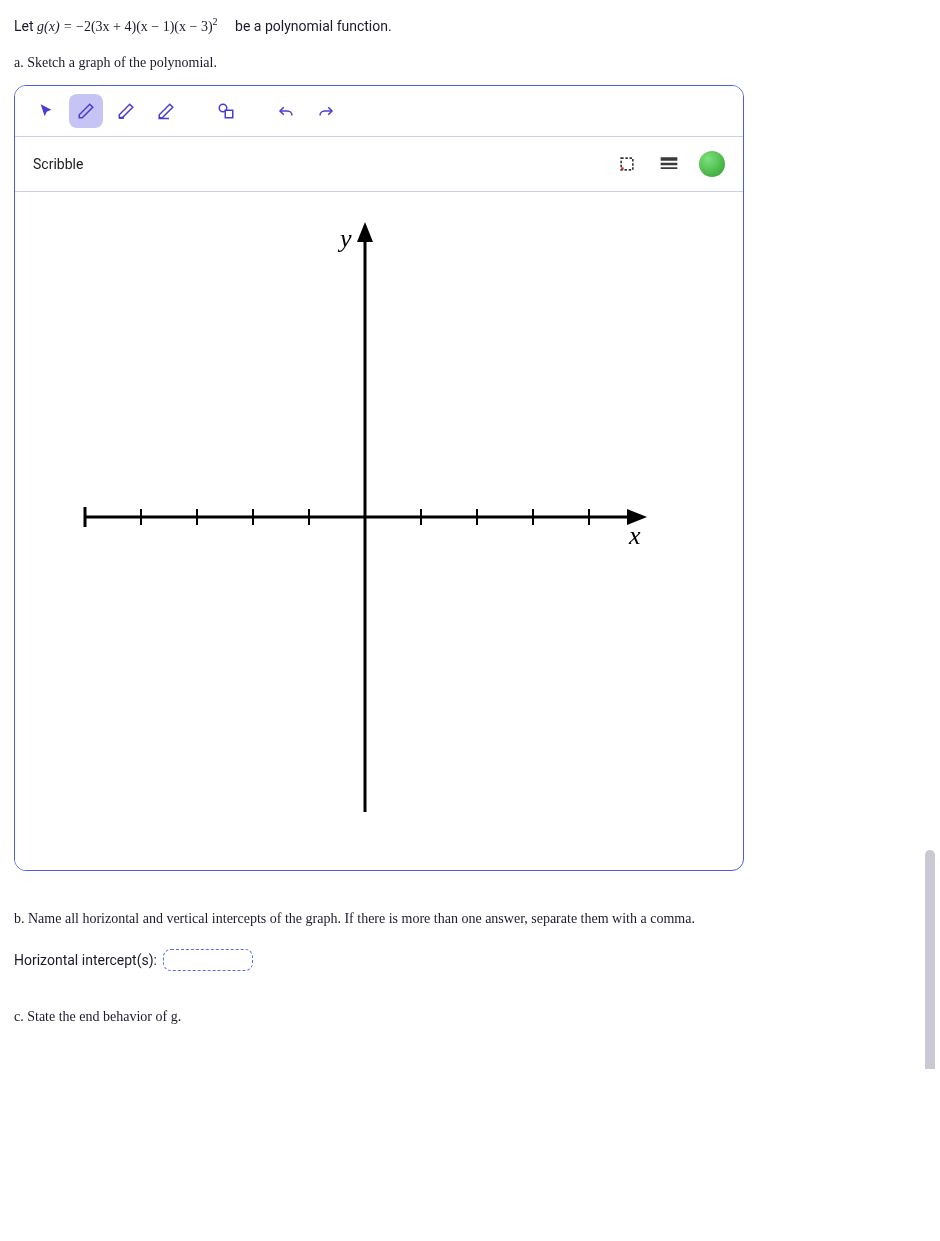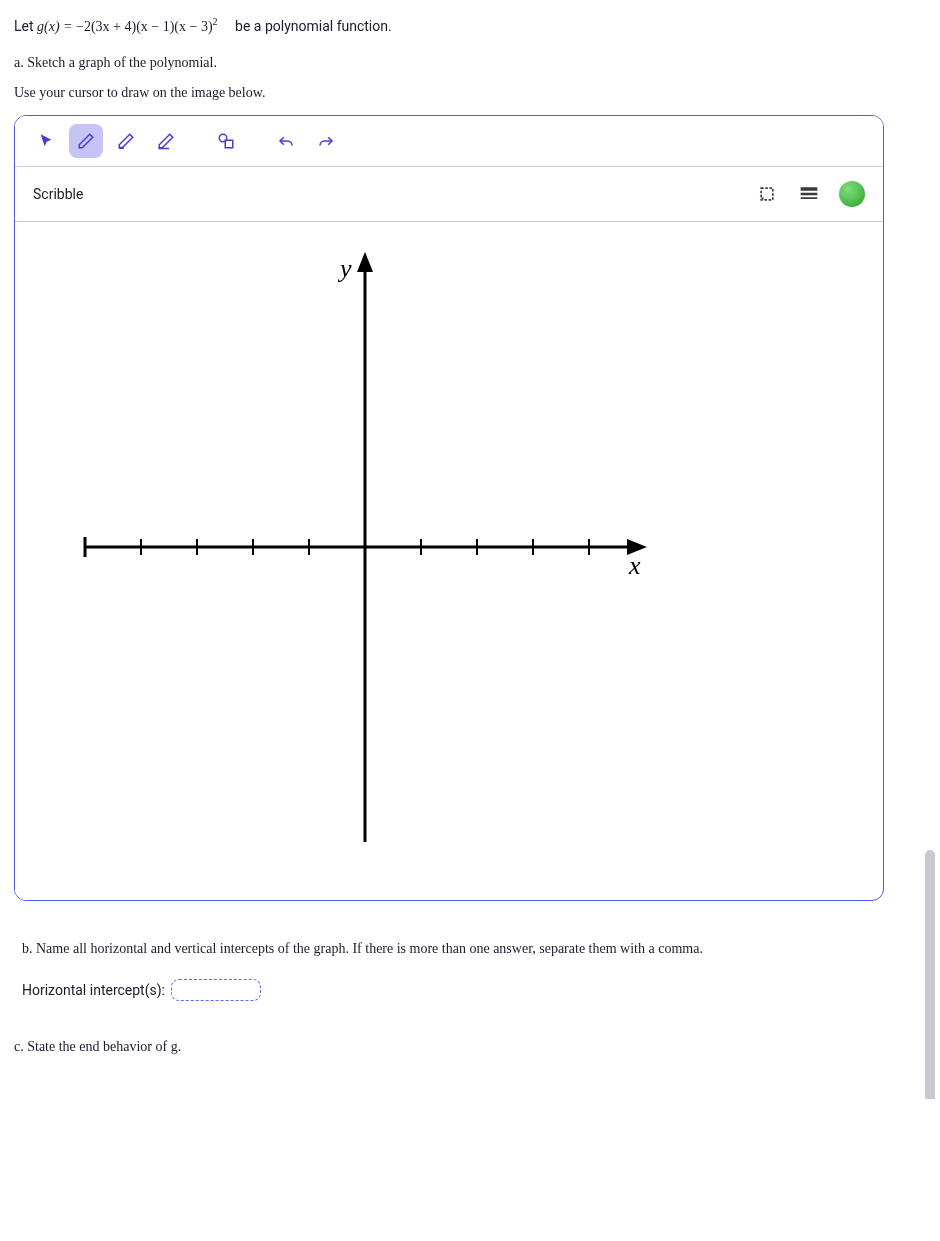--- a/index.html
+++ b/index.html
@@ -16,21 +16,21 @@
   .prompt-line .math { font-family: "Times New Roman", serif; font-style: italic; }
   .math .n { font-style: normal; margin-top: 31px; }
   .sup { font-size: 0.72em; vertical-align: super; font-style: normal; }
   .instr { margin-bottom: 14px; font-family: Liberation Serif, serif; }
 
   .whiteboard {
     border: 1px solid #4a5de0;
     border-radius: 12px;
     overflow: hidden;
     margin-top: 14px;
-    width: 870px;
+    width: 730px;
   }
   .wb-toolbar {
     display: flex; align-items: center;
     padding: 8px 14px;
     border-bottom: 1px solid #c9cde8;
     gap: 6px;
     background: #fff;
   }
   .tool-btn {
     width: 34px; height: 34px;
@@ -50,21 +50,21 @@
   }
   .wb-sub-right { display: flex; gap: 18px; align-items: center; }
   .wb-sub-right .icn { width: 24px; height: 24px; display:flex; align-items:center; justify-content:center; cursor:pointer;}
   .wb-canvas {
     height: 678px;
     position: relative;
     background: #fff;
     width: 680px;
   }
 
-  .part-b { margin-top: 40px; margin-left: 8px; }
+  .part-b { margin-top: 40px; }
   .field-row { margin-top: 22px; display:flex; align-items:center; gap: 6px; }
   .dashed-input {
     border: 1px dashed #5a6bf0;
     border-radius: 8px;
     width: 90px; height: 22px;
     display: inline-block;
   }
   .part-c { margin-top: 38px; }
 
   .scroll-rail {
@@ -87,21 +87,20 @@
   <div class="prompt-line">
     <span>Let </span>
     <span class="math">
       <span>g(x) = </span><span class="n">−2(3x + 4)(x − 1)(x − 3)</span><span class="sup">2</span>
     </span>
     &nbsp;&nbsp;&nbsp;
     <span>be a polynomial function.</span>
   </div>
 
   <div class="instr">a. Sketch a graph of the polynomial.</div>
-  <div class="instr">Use your cursor to draw on the image below.</div>
 
   <div class="whiteboard">
     <div class="wb-toolbar">
       <div class="tool-btn">
         <svg width="16" height="16" viewBox="0 0 24 24" fill="#4a3bd6">
             <path d="M4 2l6 18 3-7 7-3z"></path>
           </svg>
       </div>
       <div class="tool-btn active">
         <svg width="18" height="18" viewBox="0 0 24 24" fill="none" stroke="#4a3bd6" stroke-width="2">

